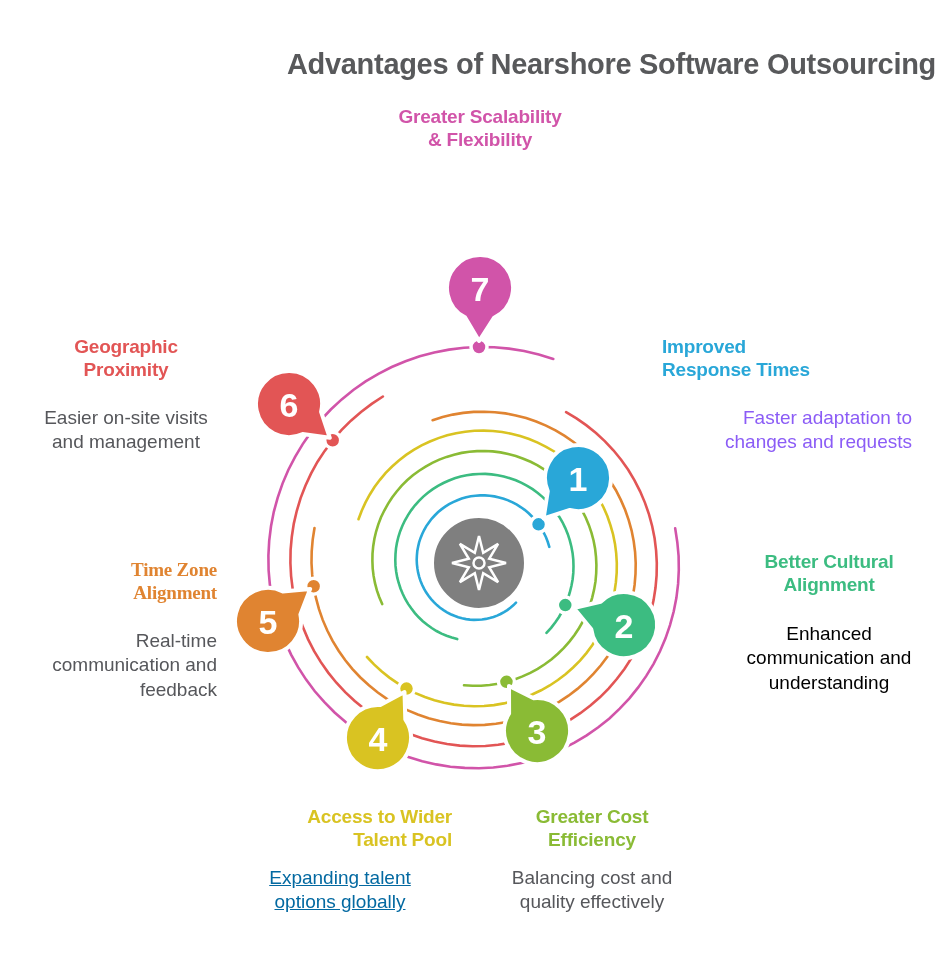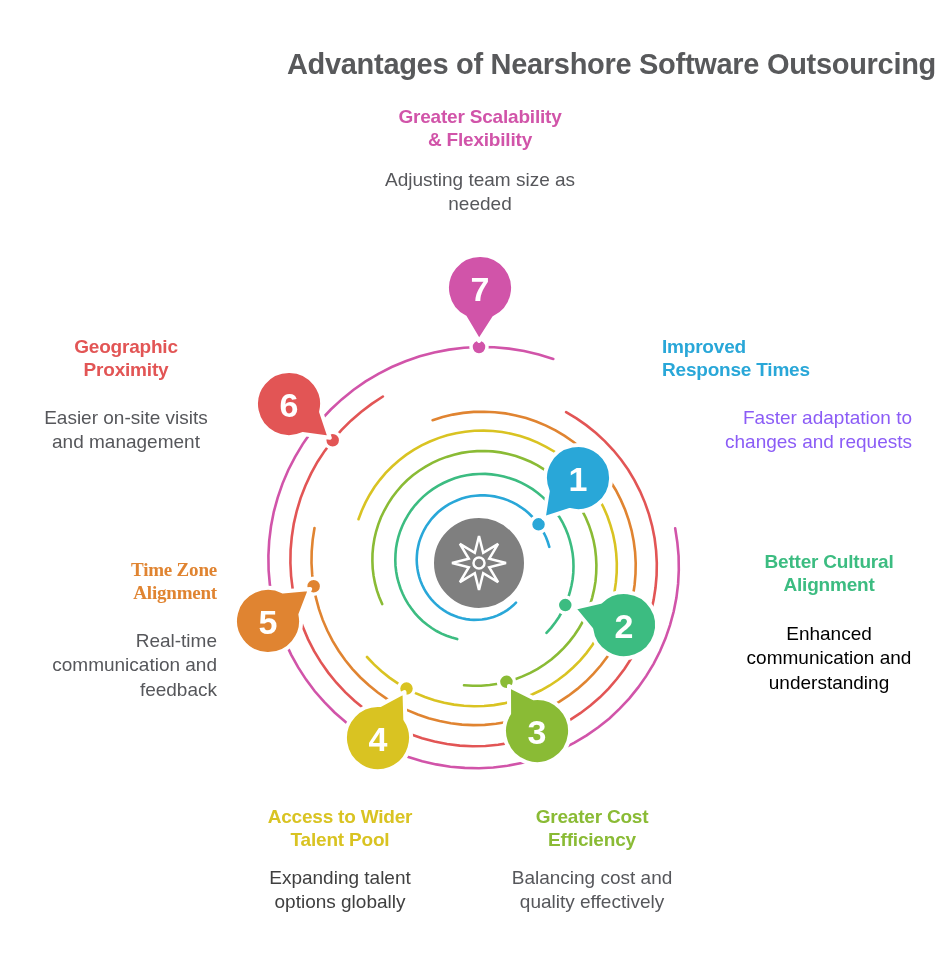--- a/index.html
+++ b/index.html
@@ -89,38 +89,36 @@
 communication and
 understanding</div>
   </div>
   <div class="item pos-3">
     <div class="item-title" style="color: rgb(138, 187, 53);">Greater Cost
 Efficiency</div>
     <div class="item-desc" style="color: rgb(86, 87, 91);">Balancing cost and
 quality effectively</div>
   </div>
   <div class="item pos-4">
-    <div class="item-title" style="color: rgb(217, 195, 34);">Access to Wider
+    <div class="item-title" style="color: rgb(217, 195, 34); text-align: right;">Access to Wider
 Talent Pool</div>
-    <div class="item-desc" style="color: #404040;">Expanding talent
+    <div class="item-desc" style="color: #0369a1; text-decoration: underline;">Expanding talent
 options globally</div>
   </div>
   <div class="item pos-5">
     <div class="item-title" style="color: rgb(224, 132, 49); font-family: Liberation Serif, serif;">Time Zone
 Alignment</div>
     <div class="item-desc" style="color: rgb(86, 87, 91);">Real-time
 communication and
 feedback</div>
   </div>
   <div class="item pos-6">
     <div class="item-title" style="color: rgb(226, 85, 85);">Geographic
 Proximity</div>
     <div class="item-desc" style="color: rgb(86, 87, 91);">Easier on-site visits
 and management</div>
   </div>
   <div class="item pos-7">
     <div class="item-title" style="color: rgb(209, 84, 169);">Greater Scalability
 &amp; Flexibility</div>
-    <div class="item-desc" style="color: rgb(86, 87, 91);">Adjusting team size as
-needed</div>
   </div>
 
 </div>
 
 </body></html>

